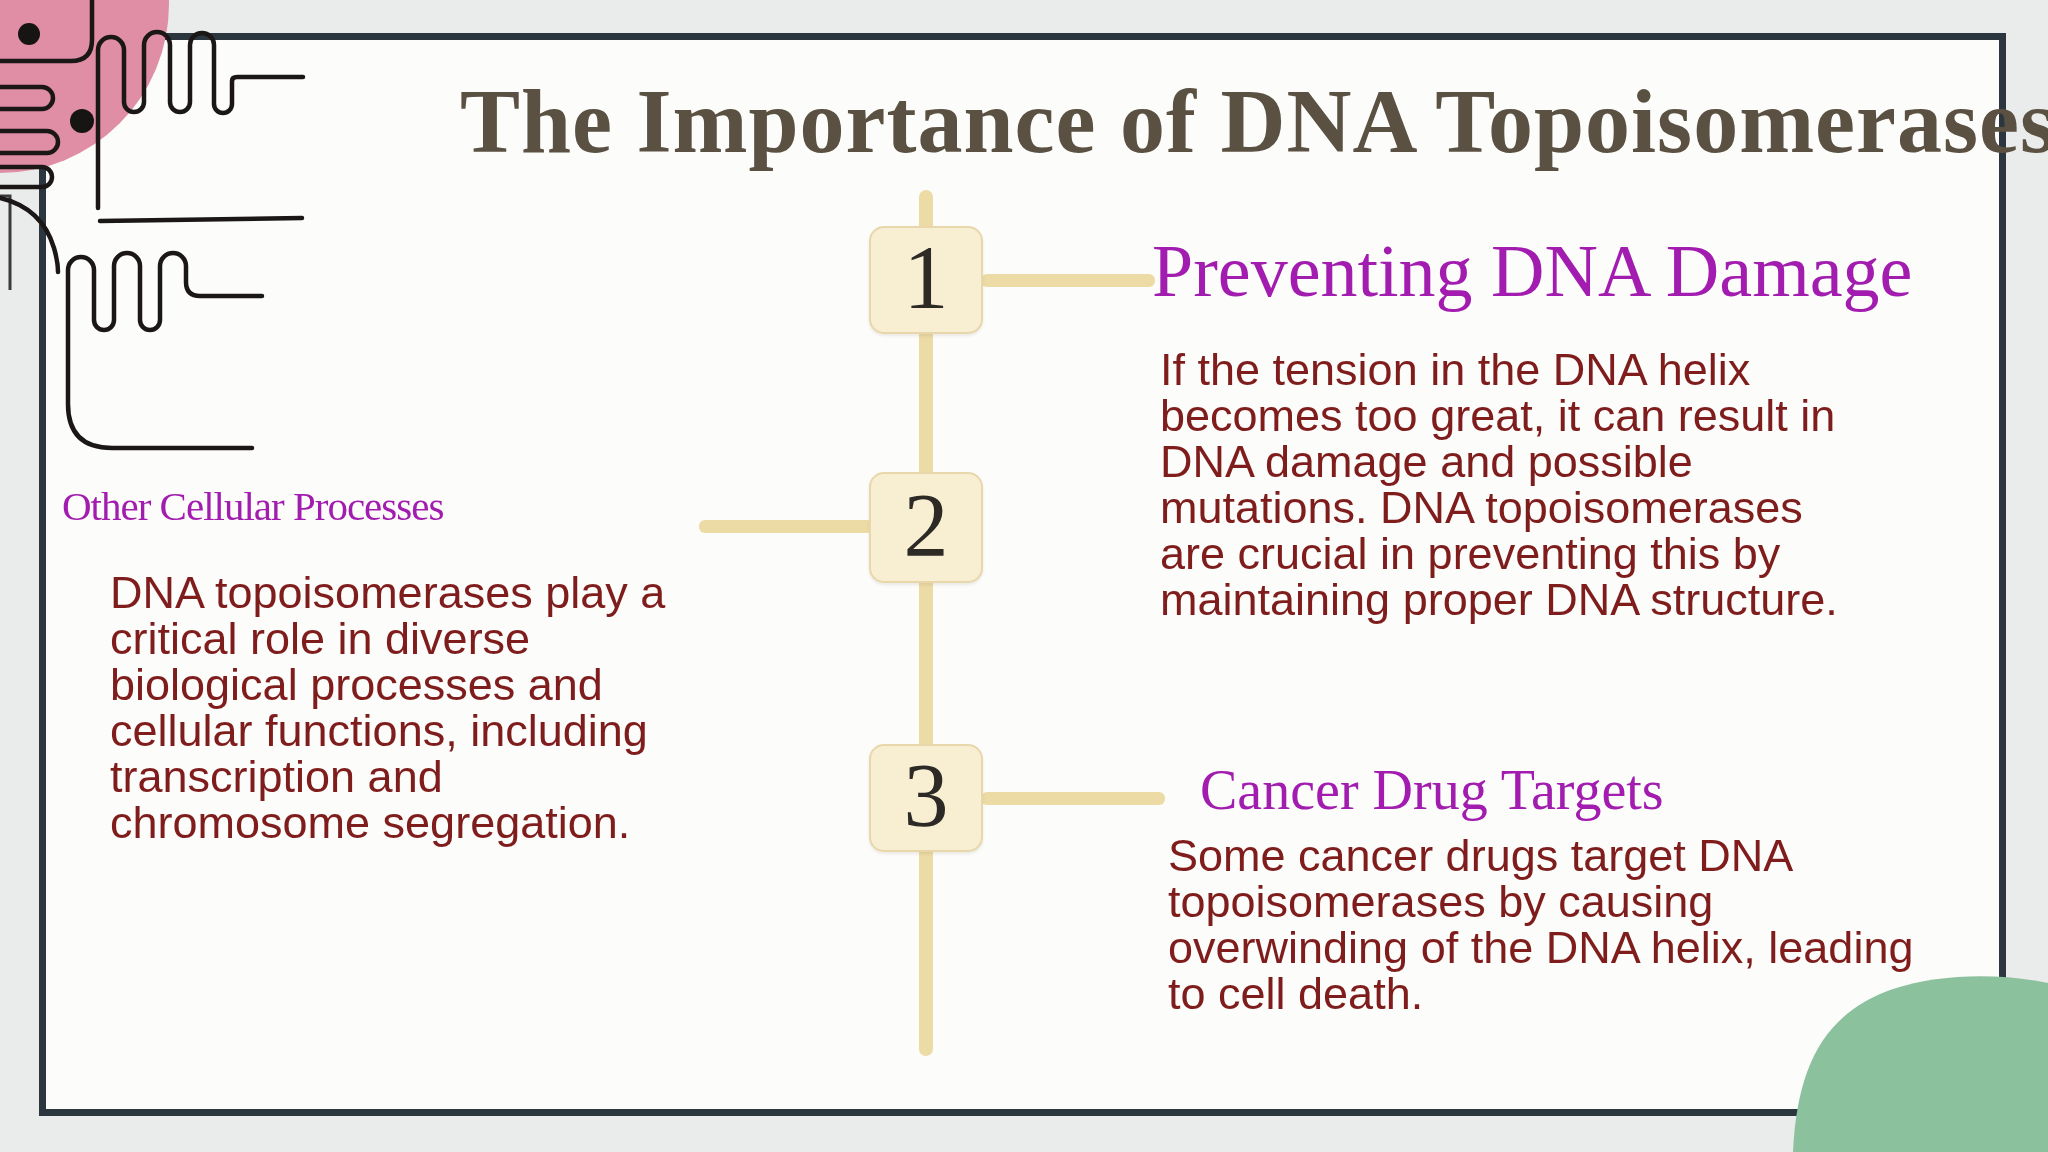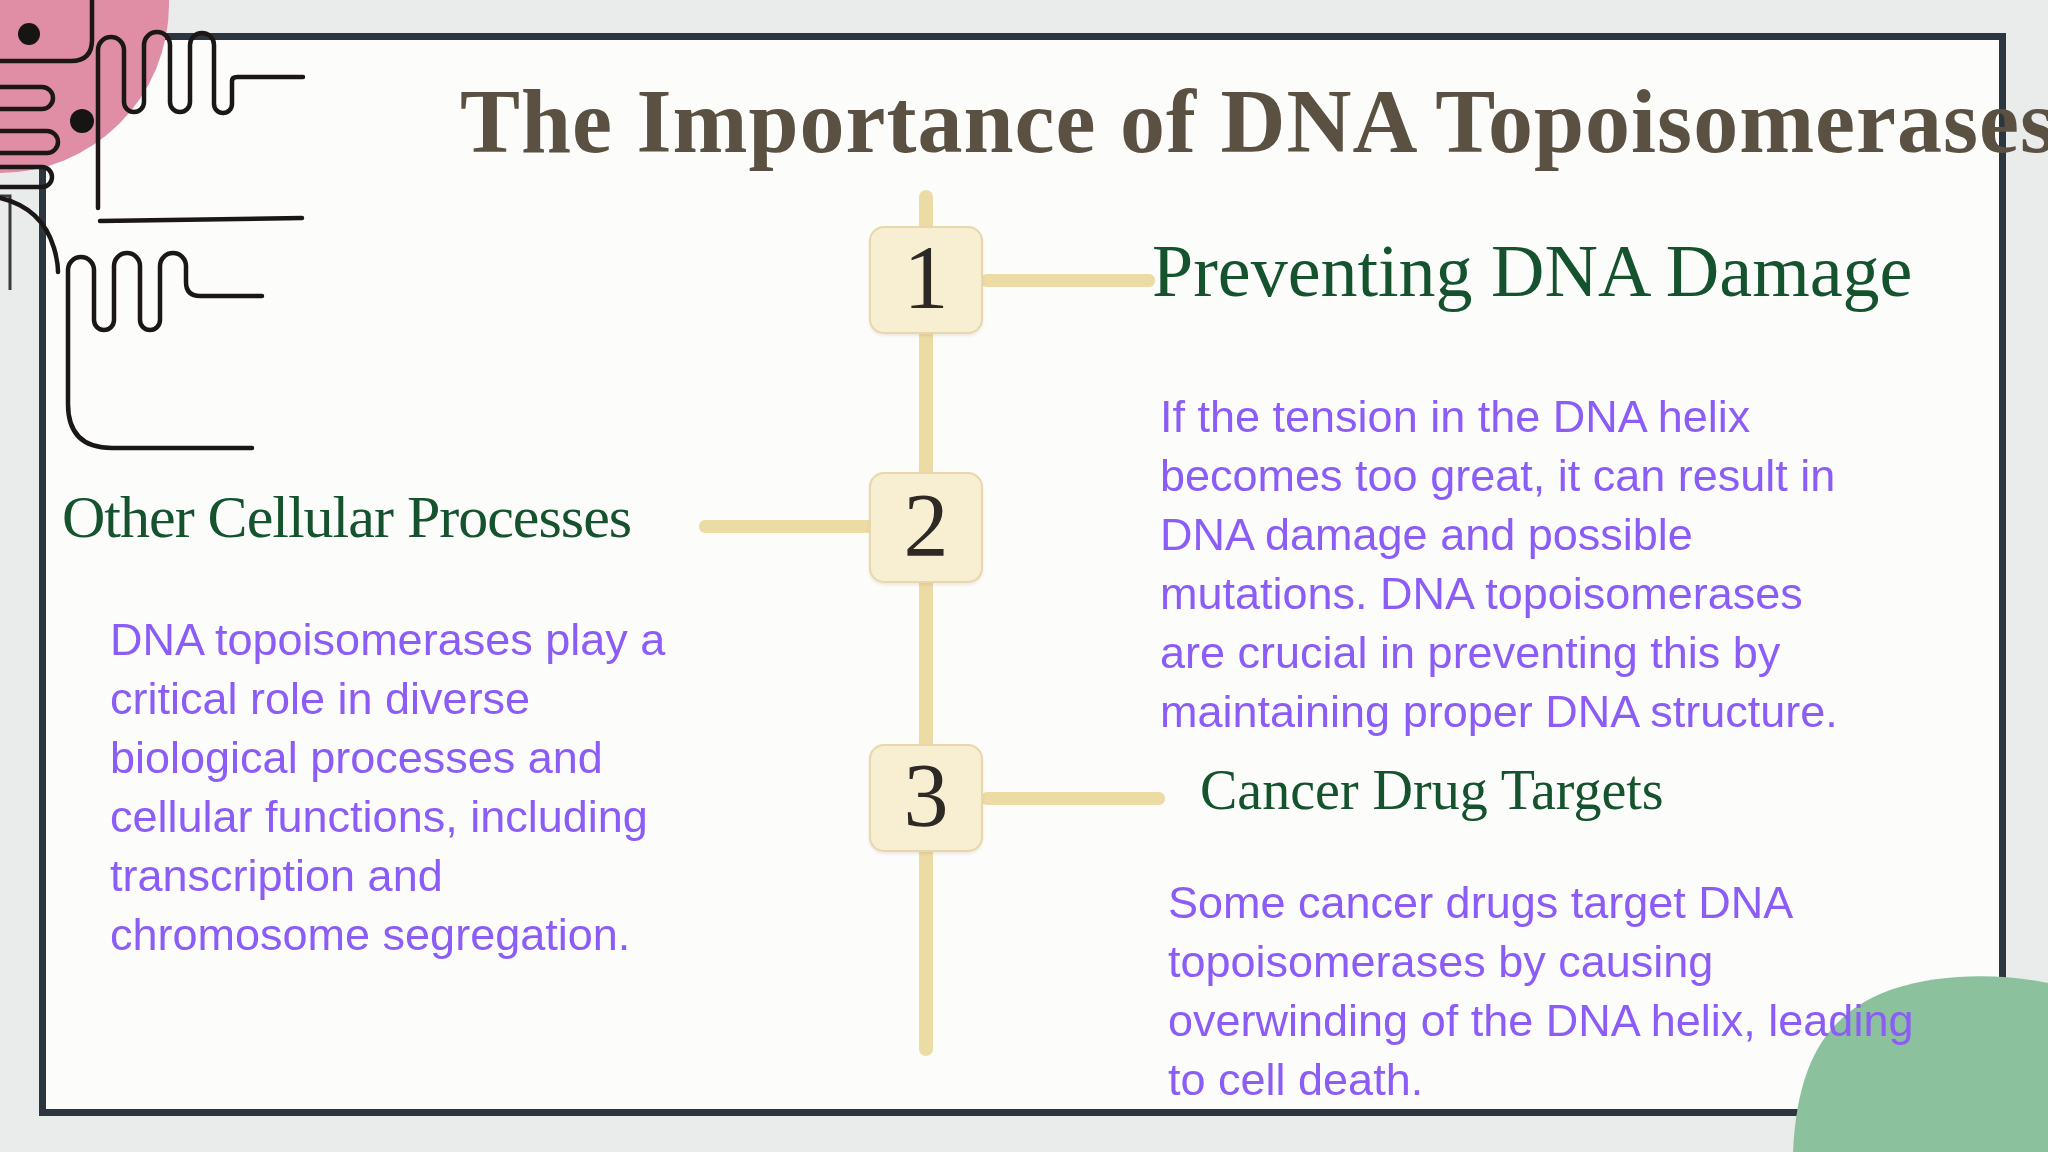--- a/index.html
+++ b/index.html
@@ -52,29 +52,29 @@
   .title {
     position:absolute; left:8px; top:72px; width:2048px;
     text-align:right;
     font-family:"Liberation Serif", serif;
     font-size:90px; letter-spacing:1px; color:#5b5143;
     z-index:6; line-height:1.1;
   }
   .heading {
     position:absolute;
     font-family:"Liberation Serif", serif;
-    color:#14532d; z-index:6; line-height:1.1; white-space:nowrap;
+    color:#a21caf; z-index:6; line-height:1.1; white-space:nowrap;
   }
   .h1 { left:1152px; top:231px; font-size:74px; }
-  .h2 { left:62px;  top:484px; font-size:60px; letter-spacing:-1px;text-align:center; }
+  .h2 { left:62px;  top:484px; font-size:41px; letter-spacing:-1px;text-align:center; }
   .h3 { left:1176px; top:760px; font-size:56px;margin-left:24px; }
   .para {
     position:absolute;
-    font-size:45px; line-height:59px; color:#8b5cf6;
-    white-space:pre-line; z-index:6;margin-top:40px;
+    font-size:45px; line-height:46px; color:#7f1d1d;
+    white-space:pre-line; z-index:6;
   }
   .p1 { left:1160px; top:347px; width:840px; }
   .p2 { left:110px;  top:570px; width:665px; text-align:left; }
   .p3 { left:1168px; top:833px; width:900px; }
 </style>
 </head>
 <body>
 
 <div class="slide"></div>
 

